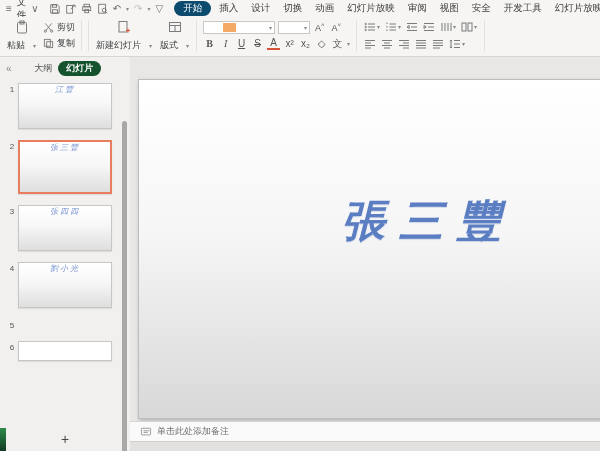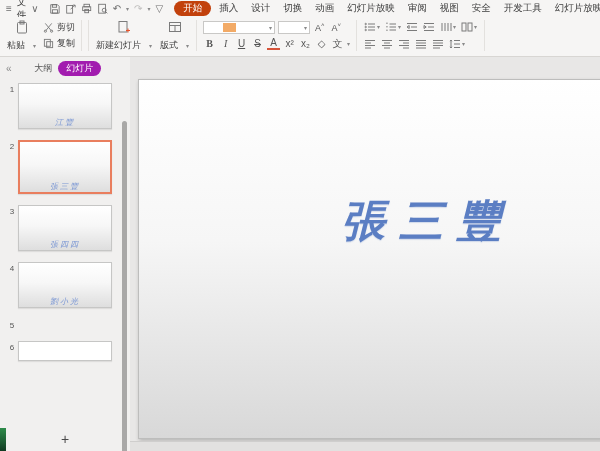--- a/index.html
+++ b/index.html
@@ -11,21 +11,21 @@
   .menubar { height:17px; display:flex; align-items:center; padding:0 4px 0 6px; gap:5px;
              font-size:9.5px; color:#3c3c3c; background:#f6f5f4; flex-shrink:0; }
   .mico { color:#6e6e6e; font-size:10px; line-height:1; cursor:default; }
   .mname { font-size:9.5px; }
   .msep { width:1px; height:10px; background:#dcdad8; }
   .qicon { display:inline-flex; align-items:center; }
   .qicon svg { width:11px; height:11px; stroke:#6e6e6e; fill:none; stroke-width:1; }
   .dim { color:#c0bfbe; }
   .tabs { display:flex; align-items:center; gap:3px; margin-left:6px; }
   .tab { padding:1px 5px; white-space:nowrap; }
-  .tab.active { background:#c2410c; color:#fff; border-radius:9px; padding:1px 9px; }
+  .tab.active { background:#0c4a6e; color:#fff; border-radius:9px; padding:1px 9px; }
 
   
   .ribbon { height:40px; display:flex; align-items:stretch; padding:1px 2px 3px 4px; gap:2px;
             background:#f6f5f4; border-bottom:1px solid #d8d6d3; flex-shrink:0; overflow:hidden; }
   .rsep { width:1px; background:#e3e1de; margin:2px 2px; flex-shrink:0; }
   .bigbtn { display:flex; flex-direction:column; align-items:center; justify-content:space-between;
             padding:2px 3px 1px; flex-shrink:0; }
   .bigbtn svg { width:14px; height:14px; stroke:#7b7b7b; fill:none; stroke-width:1; }
   .lbl { font-size:9px; color:#404040; white-space:nowrap; display:flex; align-items:center; gap:8px; }
   .caret { font-size:6px; color:#8a8a8a; line-height:1; }
@@ -50,26 +50,26 @@
   .licon { display:inline-flex; align-items:center; gap:1px; padding:0 1px; }
   .licon svg { width:12px; height:10px; stroke:#7b7b7b; fill:none; stroke-width:1; }
 
   
   .bodywrap { flex:1; display:flex; position:relative; overflow:hidden; }
 
   .sidebar { width:130px; background:#f1f0ef; display:flex; flex-direction:column; position:relative; flex-shrink:0; }
   .sidehead { height:22px; display:flex; align-items:center; padding:0 6px; font-size:9px; color:#555; }
   .collapse { color:#8a8a8a; font-size:10px; }
   .stabs { margin:0 auto; display:flex; align-items:center; gap:6px; }
-  .pill { background:#a21caf; color:#fff; border-radius:8px; padding:1px 8px; font-size:9px; }
+  .pill { background:#14532d; color:#fff; border-radius:8px; padding:1px 8px; font-size:9px;font-weight:bold; }
   .thumbs { flex:1; overflow:hidden; padding-top:4px; }
   .thumb { display:flex; margin:0 0 11px 6px; }
   .tnum { width:12px; font-size:8px; color:#555; padding-top:2px; text-align:center; }
   .tbox { width:94px; height:46px; background:linear-gradient(180deg,#ffffff 0%,#f7f7f7 45%,#dedede 100%);
-          border:1px solid #c6c6c5; display:flex; align-items:flex-end; justify-content:center;
+          border:1px solid #c6c6c5; display:flex; align-items:flex-start; justify-content:center;
           box-shadow:0 1px 1px rgba(0,0,0,.08); }
   .thumb.selected .tbox { height:54px; border:2px solid #e97e5e; }
   .ttitle { font-size:8px; color:#7b97d4; font-style:italic; font-family:"DejaVu Serif",serif; letter-spacing:2px; }
   .thumb.last .tbox { height:20px; background:#fff; }
   .sidefoot { height:24px; display:flex; align-items:center; justify-content:center; }
   .addslide { font-size:14px; color:#4a4a4a; padding:0 14px; }
   .sscroll { position:absolute; right:3px; top:64px; width:5px; height:354px; background:#a9a8a7; border-radius:3px; }
 
   .main { flex:1; display:flex; flex-direction:column; background:#e8e7e6; position:relative; }
   .canvas { flex:1; position:relative; overflow:hidden; }
@@ -374,19 +374,26 @@
       </div>
       <div class="sscroll"></div>
     </div>
 
     <div class="main">
       <div class="canvas">
         <div class="slide">
           <div class="slide-title">張三豐</div>
         </div>
       </div>
+      <div class="notesbar">
+        <svg viewBox="0 0 14 12">
+            <rect x="1.5" y="1.5" width="11" height="8" rx="1"></rect>
+            <path d="M4 4.5h7M4 6.5h5"></path>
+          </svg>
+        <span>单击此处添加备注</span>
+      </div>
       <div class="strip"></div>
     </div>
 
     <div class="green-artifact"></div>
   </div>
 
 </div>
 
 </body></html>

